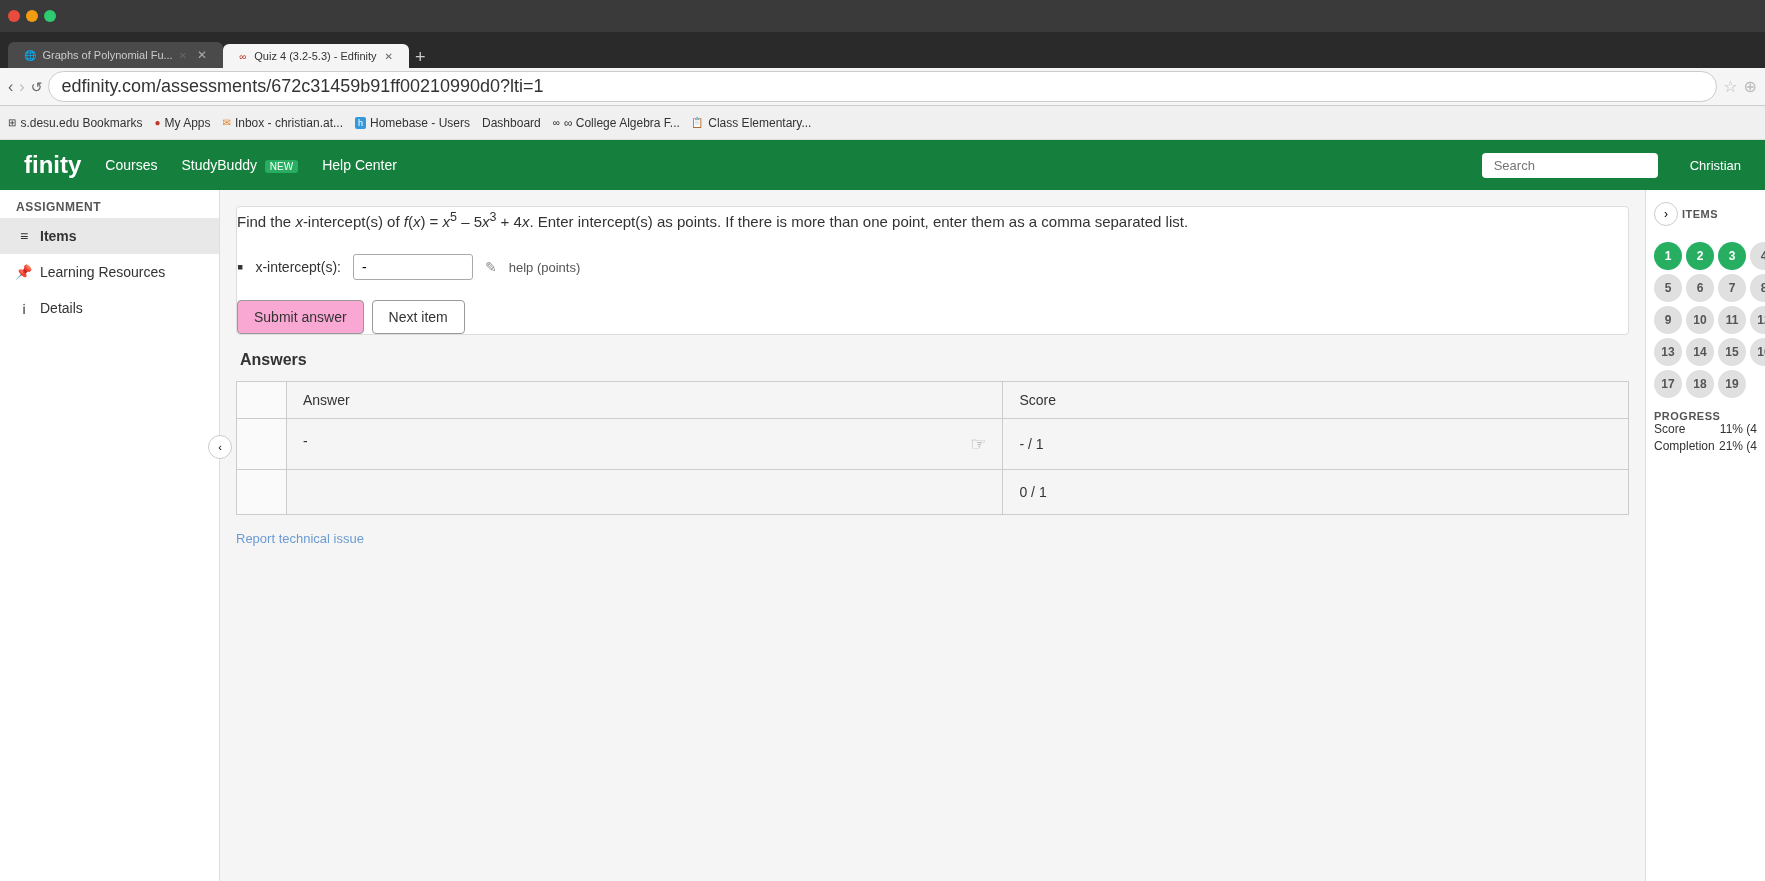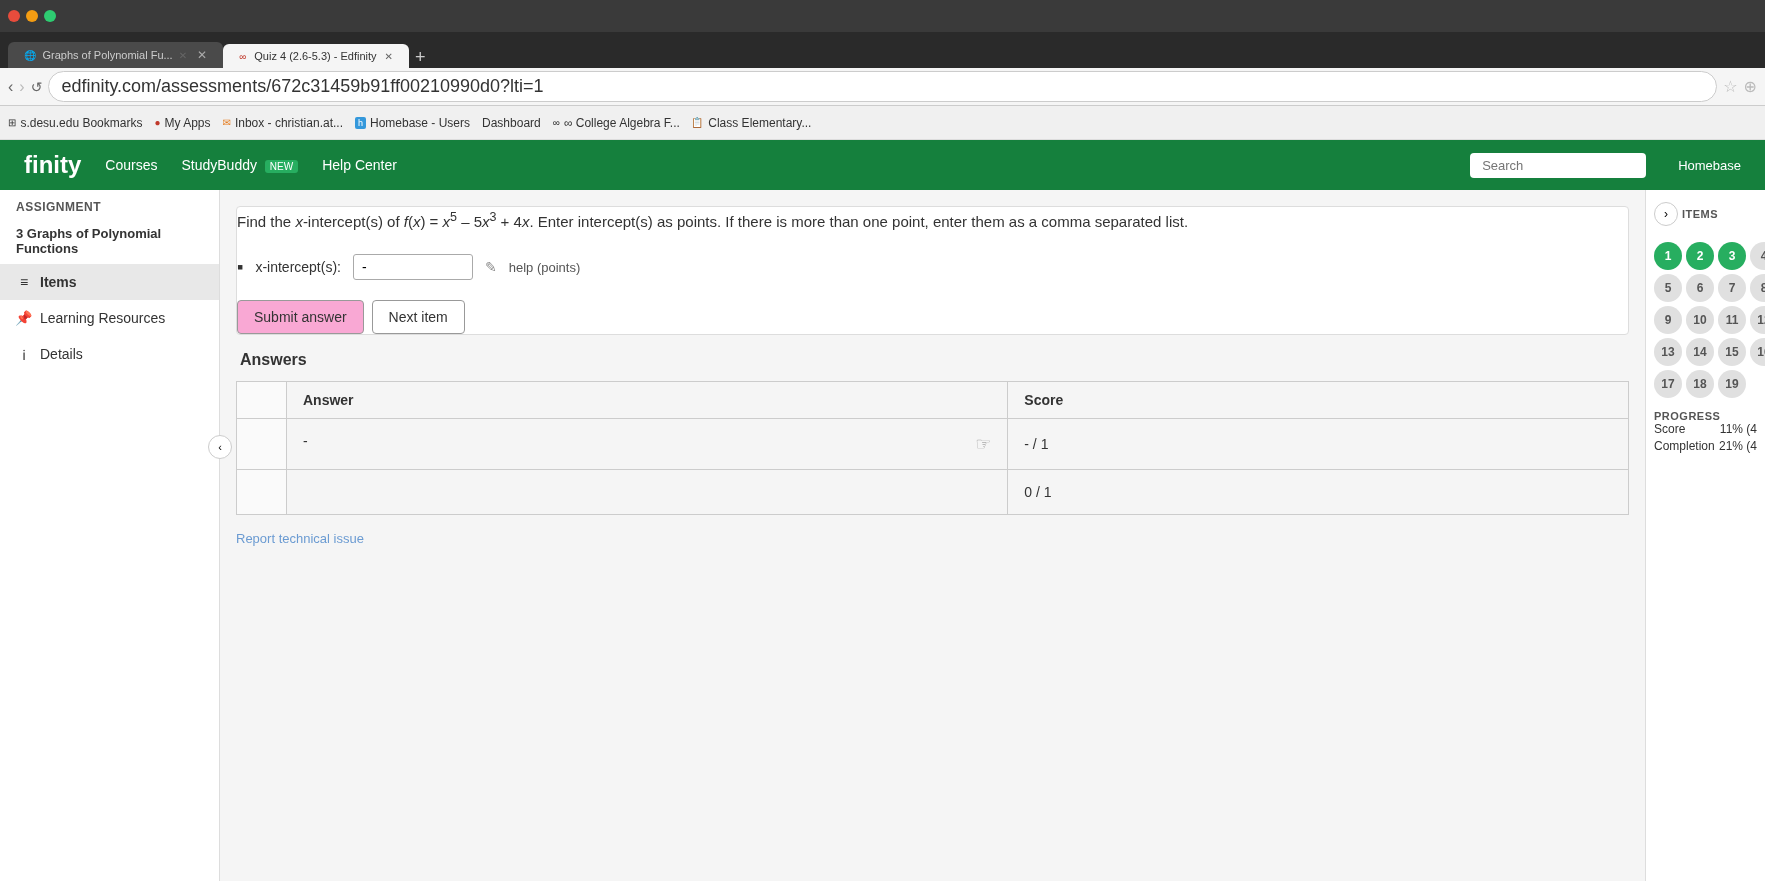--- a/index.html
+++ b/index.html
@@ -44,21 +44,21 @@
     .input-row { display: flex; align-items: center; gap: 12px; margin-bottom: 20px; }
     .input-label { font-size: 14px; color: #333; }
     .math-input { border: 1px solid #aaa; border-radius: 3px; padding: 4px 8px; font-size: 14px; width: 120px; }
     .edit-icon { color: #888; cursor: pointer; font-size: 14px; }
     .help-text { font-size: 13px; color: #555; cursor: pointer; }
     .button-row { display: flex; gap: 8px; }
     .btn-submit { background: #f9a8d4; border: 1px solid #999; border-radius: 4px; padding: 8px 16px; font-size: 14px; cursor: pointer; color: #333; }
     .btn-next { background: white; border: 1px solid #999; border-radius: 4px; padding: 8px 16px; font-size: 14px; cursor: pointer; color: #333; }
     .answers-title { font-size: 16px; font-weight: bold; color: #333; margin-bottom: 12px; }
     .answers-table { width: 100%; border-collapse: collapse; border: 1px solid #ccc; }
-    .answers-table th { background: #f5f5f5; border: 1px solid #ccc; padding: 10px 16px; text-align: left; font-size: 14px; font-weight: bold; color: #333; }
+    .answers-table th { background: #f5f5f5; border: 1px solid #ccc; padding: 10px 16px; text-align: left; font-size: 14px; font-weight: normal; color: #333; }
     .answers-table td { border: 1px solid #ccc; padding: 14px 16px; font-size: 14px; color: #333; }
     .answers-table .row-num { width: 50px; background: #fafafa; text-align: center; color: #666; font-size: 13px; }
     .report-link { color: #6b9bd2; font-size: 13px; cursor: pointer; margin-top: 16px; display: inline-block; }
 
     
     .right-panel { width: 120px; background: white; border-left: 1px solid #ddd; padding: 12px 8px; flex-shrink: 0; }
     .right-panel-toggle { width: 24px; height: 24px; border: 1px solid #ccc; border-radius: 50%; display: flex; align-items: center; justify-content: center; cursor: pointer; font-size: 12px; margin-bottom: 8px; background: white; }
     .items-label { font-size: 11px; font-weight: bold; color: #555; text-transform: uppercase; letter-spacing: 0.5px; margin-bottom: 8px; text-align: center; }
     .items-grid { display: grid; grid-template-columns: repeat(4, 1fr); gap: 4px; margin-bottom: 12px; }
     .item-bubble { width: 28px; height: 28px; border-radius: 50%; display: flex; align-items: center; justify-content: center; font-size: 12px; font-weight: bold; cursor: pointer; }
@@ -83,21 +83,21 @@
 
 <div class="tab-bar">
   <div class="tab-inactive">
     <span style="font-size:10px;">🌐</span>
     <span style="font-size:11px;">Graphs of Polynomial Fu...</span>
     <span class="tab-close">✕</span>
     <span style="color:#aaa;margin-left:4px;">✕</span>
   </div>
   <div class="tab active">
     <span style="font-size:10px;color:#c0392b;">∞</span>
-    <span style="font-size:11px;">Quiz 4 (2.6-5.3) - Edfinity</span>
+    <span style="font-size:11px;">Quiz 4 (3.2-5.3) - Edfinity</span>
     <span class="tab-close">✕</span>
   </div>
   <div style="color:#ccc;font-size:18px;margin-left:6px;cursor:pointer;">+</div>
 </div>
 
 <div class="address-bar-row">
   <span style="font-size:16px;color:#666;cursor:pointer;">‹</span>
   <span style="font-size:16px;color:#bbb;cursor:pointer;">›</span>
   <span style="font-size:14px;color:#666;cursor:pointer;">↺</span>
   <input class="address-bar" value="edfinity.com/assessments/672c31459b91ff00210990d0?lti=1" style="">
@@ -137,28 +137,27 @@
 
 <div class="app-header">
   <span class="app-logo">finity</span>
   <span class="nav-link">Courses</span>
   <span class="nav-link">
     <span>StudyBuddy</span>
     <span class="new-badge">NEW</span>
   </span>
   <span class="nav-link">Help Center</span>
   <input class="header-search" placeholder="Search" style="">
-  <span class="header-user" style="margin-left:8px;">Homebase</span>
+  <span class="header-user" style="margin-left:8px;">Christian</span>
 </div>
 
 <div class="main-layout" style="position:relative;">
 
   <div class="sidebar">
     <div class="sidebar-section-title">ASSIGNMENT</div>
-    <div class="sidebar-assignment">3 Graphs of Polynomial Functions</div>
     <div class="sidebar-item active">
       <span class="sidebar-icon">≡</span>
       <span>Items</span>
     </div>
     <div class="sidebar-item">
       <span class="sidebar-icon">📌</span>
       <span>Learning Resources</span>
     </div>
     <div class="sidebar-item">
       <span class="sidebar-icon">ℹ</span>

